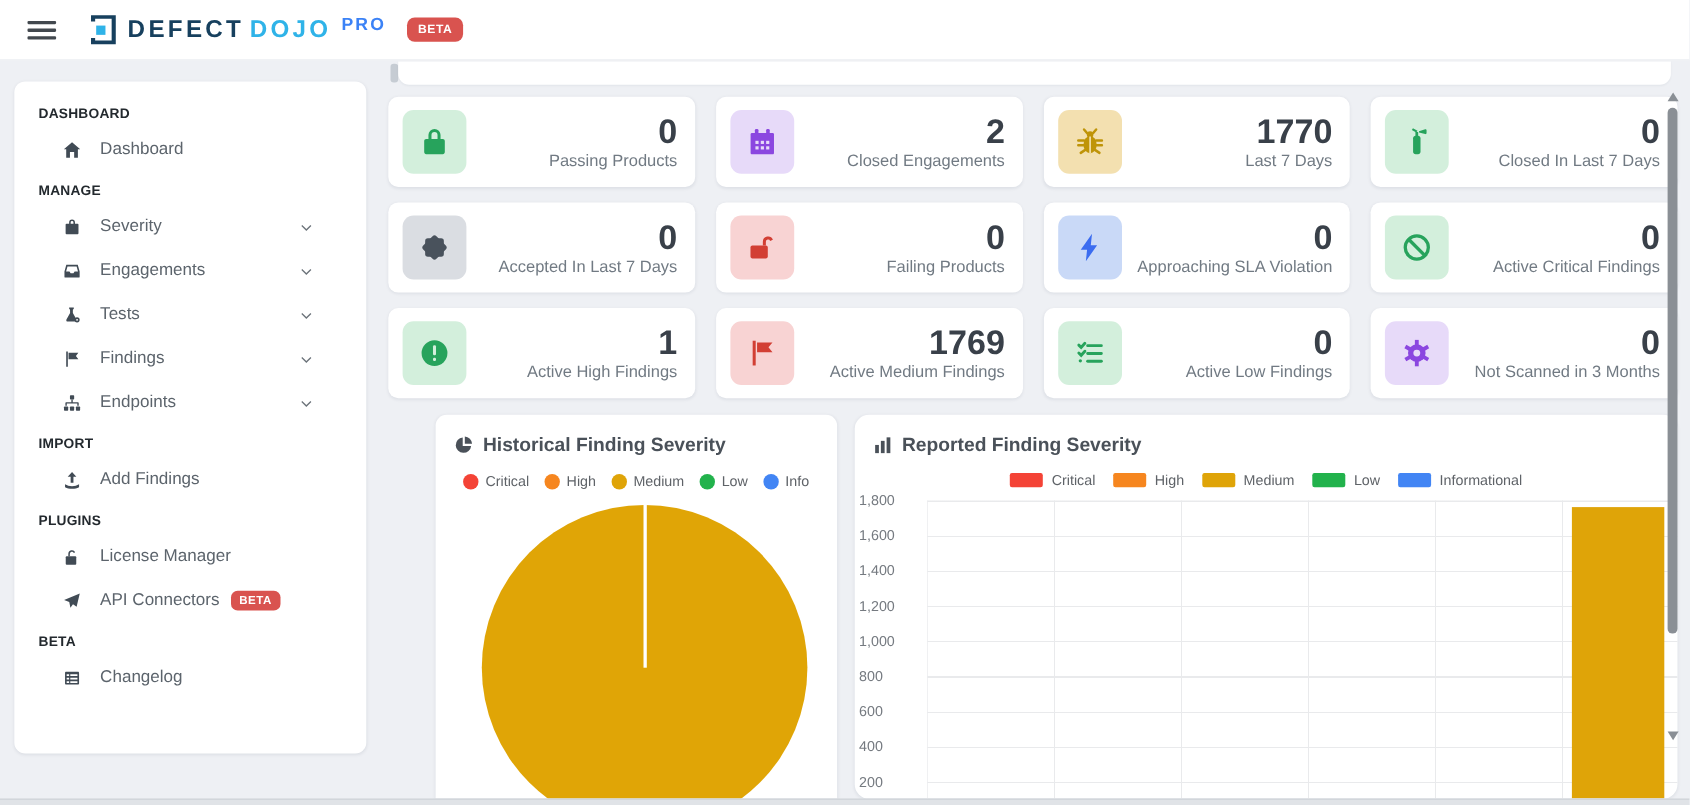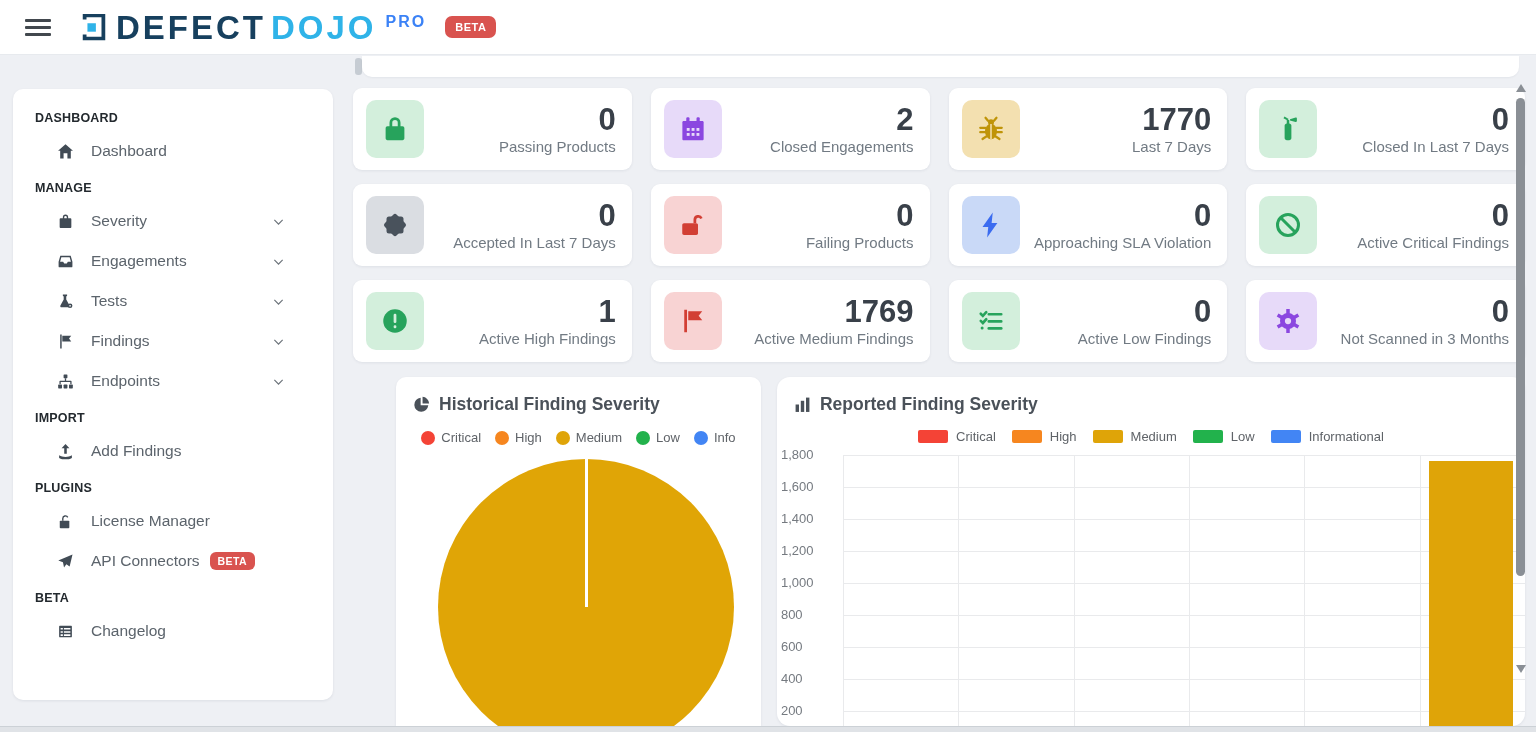--- a/index.html
+++ b/index.html
@@ -5,28 +5,28 @@
   * { margin:0; padding:0; box-sizing:border-box; }
   html,body { width:1536px; height:732px; overflow:hidden; }
   body { position:relative; background:#eef0f4; font-family:"Liberation Sans", sans-serif; color:#3c434a; }
 
   
   .topbar { position:absolute; left:0; top:0; width:1536px; height:55px; background:#fff; border-bottom:1px solid #e7eaee; display:flex; align-items:center; z-index:30; }
   .burger { margin-left:25px; width:26px; display:flex; flex-direction:column; gap:4px; cursor:pointer; }
   .burger span { display:block; height:3px; background:#42484e; border-radius:1px; }
   .brand { display:flex; align-items:center; margin-left:28px; gap:7px; }
   .brand-mark { width:30px; height:30px; }
-  .brand-word { font-weight:800; font-size:33px; letter-spacing:3px; line-height:1; }
+  .brand-word { font-weight:800; font-size:22px; letter-spacing:3px; line-height:1; }
   .w-dark { color:#17405e; }
   .w-light { color:#2fb3e8; margin-left:-2px; }
   .w-pro { color:#3b82f6; font-size:16px; font-weight:800; letter-spacing:2px; align-self:flex-start; margin:2px 0 0 2px; }
   .beta-pill { background:#d9534f; color:#fff; font-size:11px; font-weight:700; padding:5px 10px; border-radius:7px; margin-left:12px; letter-spacing:.5px; }
 
   
-  .sidebar { position:absolute; left:13px; top:89px; width:320px; height:611px; background:#fff; border-radius:10px; box-shadow:0 1px 3px rgba(15,30,50,.08); overflow:hidden; padding-top:12px; z-index:10; }
+  .sidebar { position:absolute; left:13px; top:74px; width:320px; height:611px; background:#fff; border-radius:10px; box-shadow:0 1px 3px rgba(15,30,50,.08); overflow:hidden; padding-top:12px; z-index:10; }
   .sec-label { padding:10px 22px 6px; font-size:12.5px; font-weight:700; color:#23292e; letter-spacing:.2px; }
   .nav-item { height:40px; display:flex; align-items:center; padding:0 20px 0 44px; cursor:pointer; color:#5c646c; font-size:15.5px; position:relative; }
   .nav-item .nicon { width:17px; height:17px; margin-right:17px; color:#414b55; flex:0 0 auto; }
   .nav-item .chev { position:absolute; right:48px; width:13px; height:13px; color:#6c737a; }
   .side-beta { background:#d9534f; color:#fff; font-size:10.5px; font-weight:700; padding:3px 8px; border-radius:6px; margin-left:10px; letter-spacing:.4px; }
 
   .sb-track { position:absolute; right:10px; top:84px; width:11px; height:597px; z-index:20; }
   .sb-up { position:absolute; top:0; left:1px; width:0; height:0; border-left:5px solid transparent; border-right:5px solid transparent; border-bottom:8px solid #8a8f95; }
   .sb-thumb { position:absolute; top:14px; left:1px; width:9px; height:478px; background:#8a8f95; border-radius:5px; }
   .sb-down { position:absolute; bottom:8px; left:1px; width:0; height:0; border-left:5px solid transparent; border-right:5px solid transparent; border-top:8px solid #8a8f95; }

